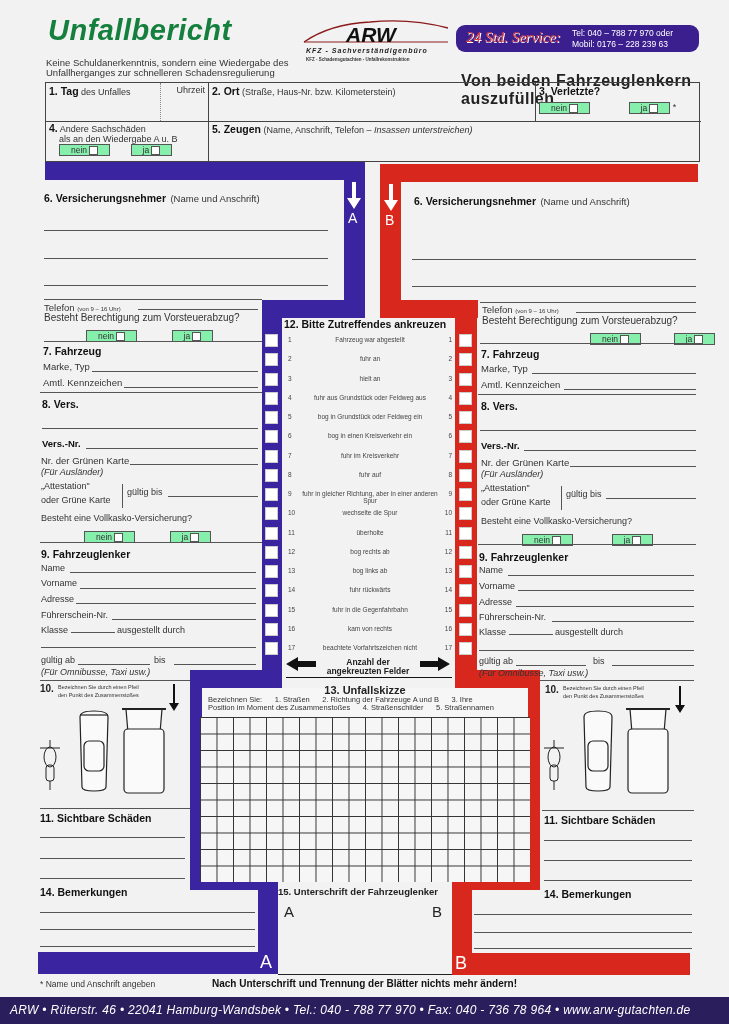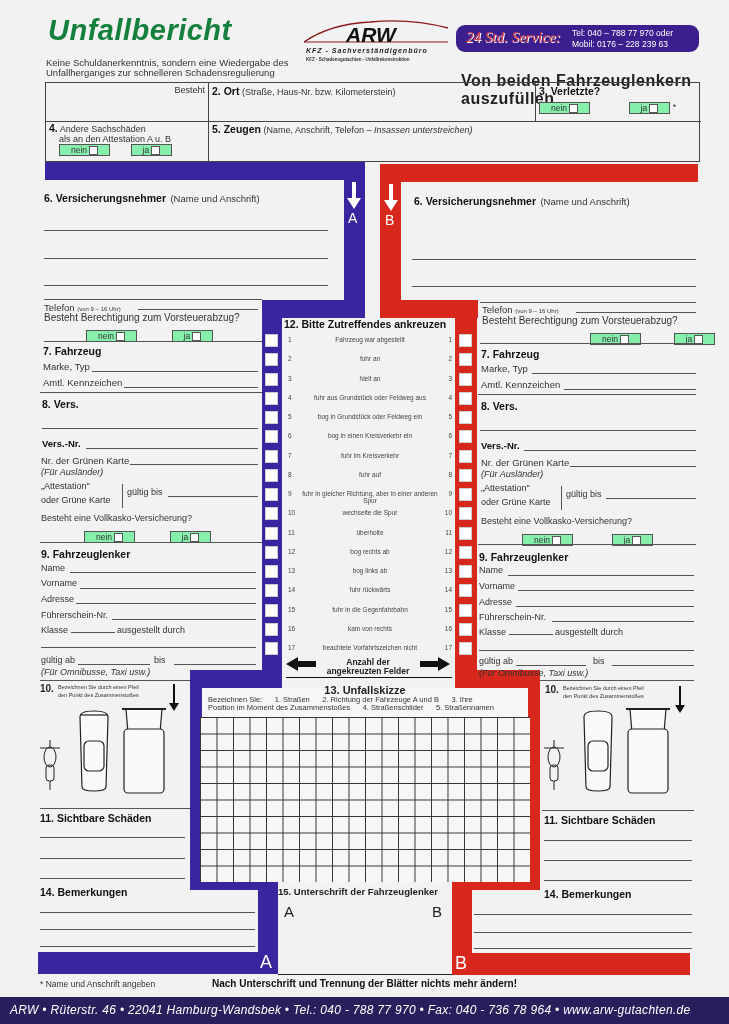--- a/index.html
+++ b/index.html
@@ -57,38 +57,41 @@
     <div>Mobil: 0176 – 228 239 63</div>
   </div>
 </div>
 <div class="abs disclaimer">
   <div>Keine Schuldanerkenntnis, sondern eine Wiedergabe des</div>
   <div>Unfallherganges zur schnelleren Schadensregulierung</div>
 </div>
 <div class="abs both">Von beiden Fahrzeuglenkern auszufüllen</div>
 
 <div class="abs hdr-table">
+  <div class="cell" style="left:0;top:0;width:115px;height:38px;border-right:1px dotted #888;">
+    <span class="b">1. Tag</span> <span>des Unfalles</span>
+  </div>
   <div class="cell" style="left:115px;top:0;width:48px;height:38px;text-align:right;">
-    <span>Besteht</span>
+    <span>Uhrzeit</span>
   </div>
   <div class="cell" style="left:163px;top:0;width:327px;height:38px;">
     <span class="b">2. Ort</span> <span>(Straße, Haus-Nr. bzw. Kilometerstein)</span>
   </div>
   <div class="cell" style="left:490px;top:0;width:165px;height:38px;border-right:none;">
     <div class="b">3. Verletzte?</div>
     <div style="margin-top:5px;">
       <span class="cb"><span>nein</span><span class="box"></span></span>
       <span class="cb" style="margin-left:36px;"><span>ja</span><span class="box"></span></span>
       <span style="vertical-align:top;">*</span>
     </div>
   </div>
   <div style="position:absolute;left:0;top:38px;width:655px;height:1px;background:#444;"></div>
   <div class="cell" style="left:0;top:38px;width:163px;height:42px;line-height:10px;">
     <span class="b">4.</span> <span>Andere Sachschäden</span><br>
-    <span style="padding-left:10px;">als an den Attestation A u. B</span><br>
+    <span style="padding-left:10px;">als an den Wiedergabe A u. B</span><br>
     <span class="cb" style="margin-left:10px;"><span>nein</span><span class="box"></span></span>
     <span class="cb" style="margin-left:18px;"><span>ja</span><span class="box"></span></span>
   </div>
   <div class="cell" style="left:163px;top:38px;width:492px;height:42px;border-right:none;">
     <span class="b">5. Zeugen</span> <span>(Name, Anschrift, Telefon – </span><i>Insassen unterstreichen)</i>
   </div>
 </div>
 
 <div class="abs blue" style="left:45px;top:162px;width:320px;height:18px;"></div>
 <div class="abs blue" style="left:344px;top:162px;width:21px;height:140px;"></div>

